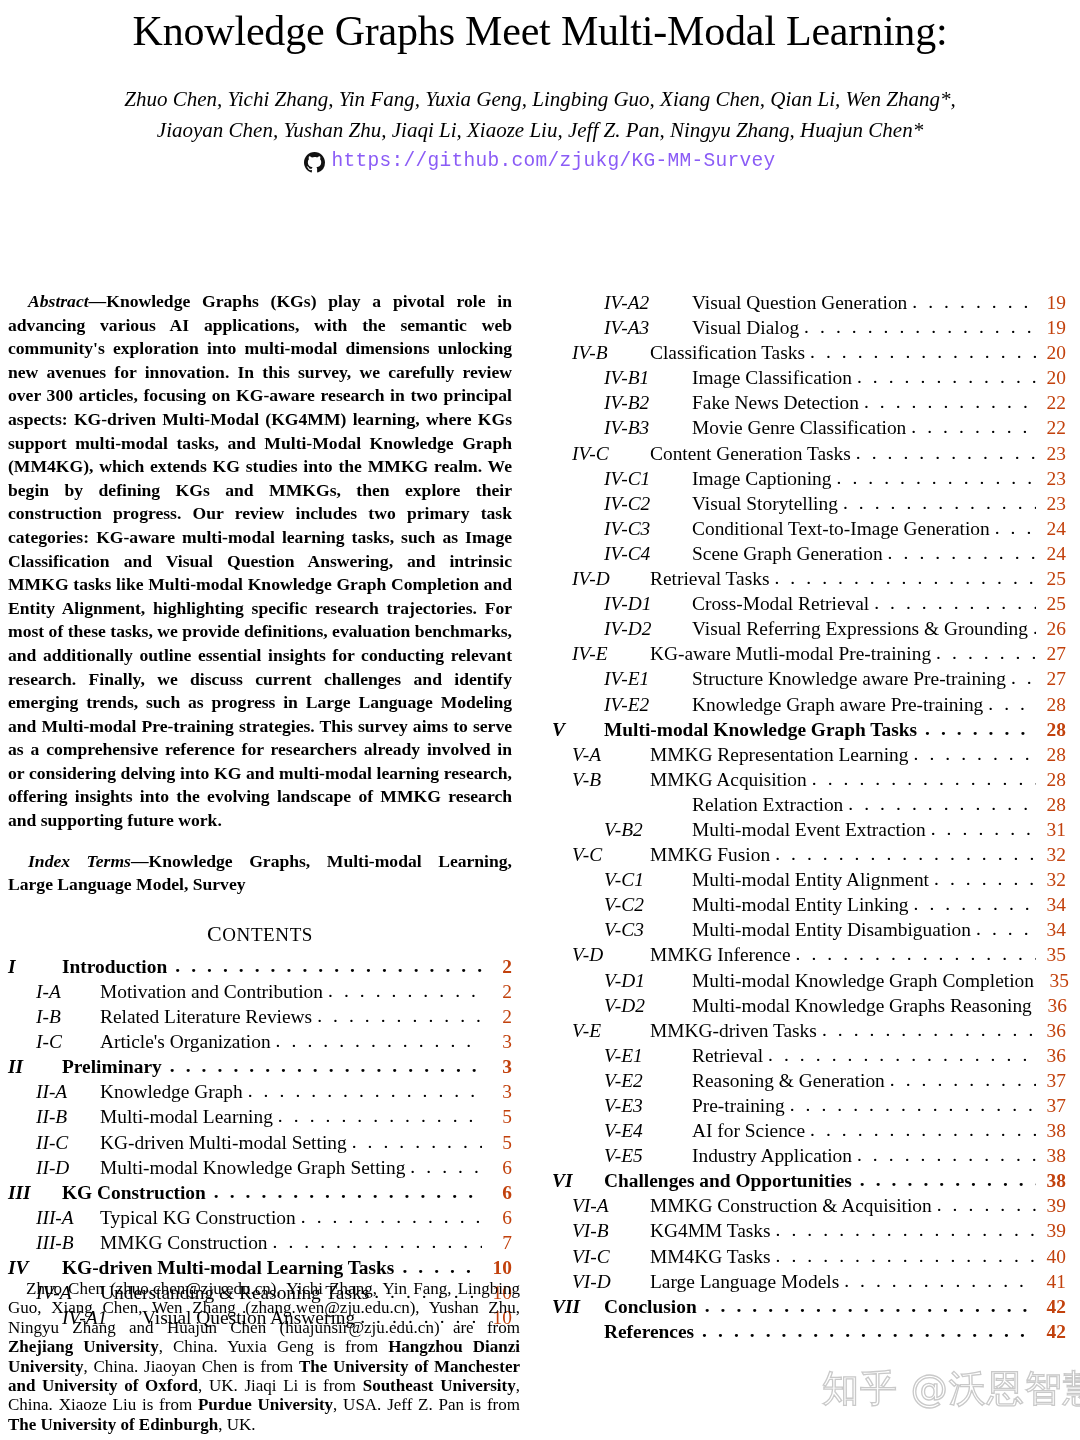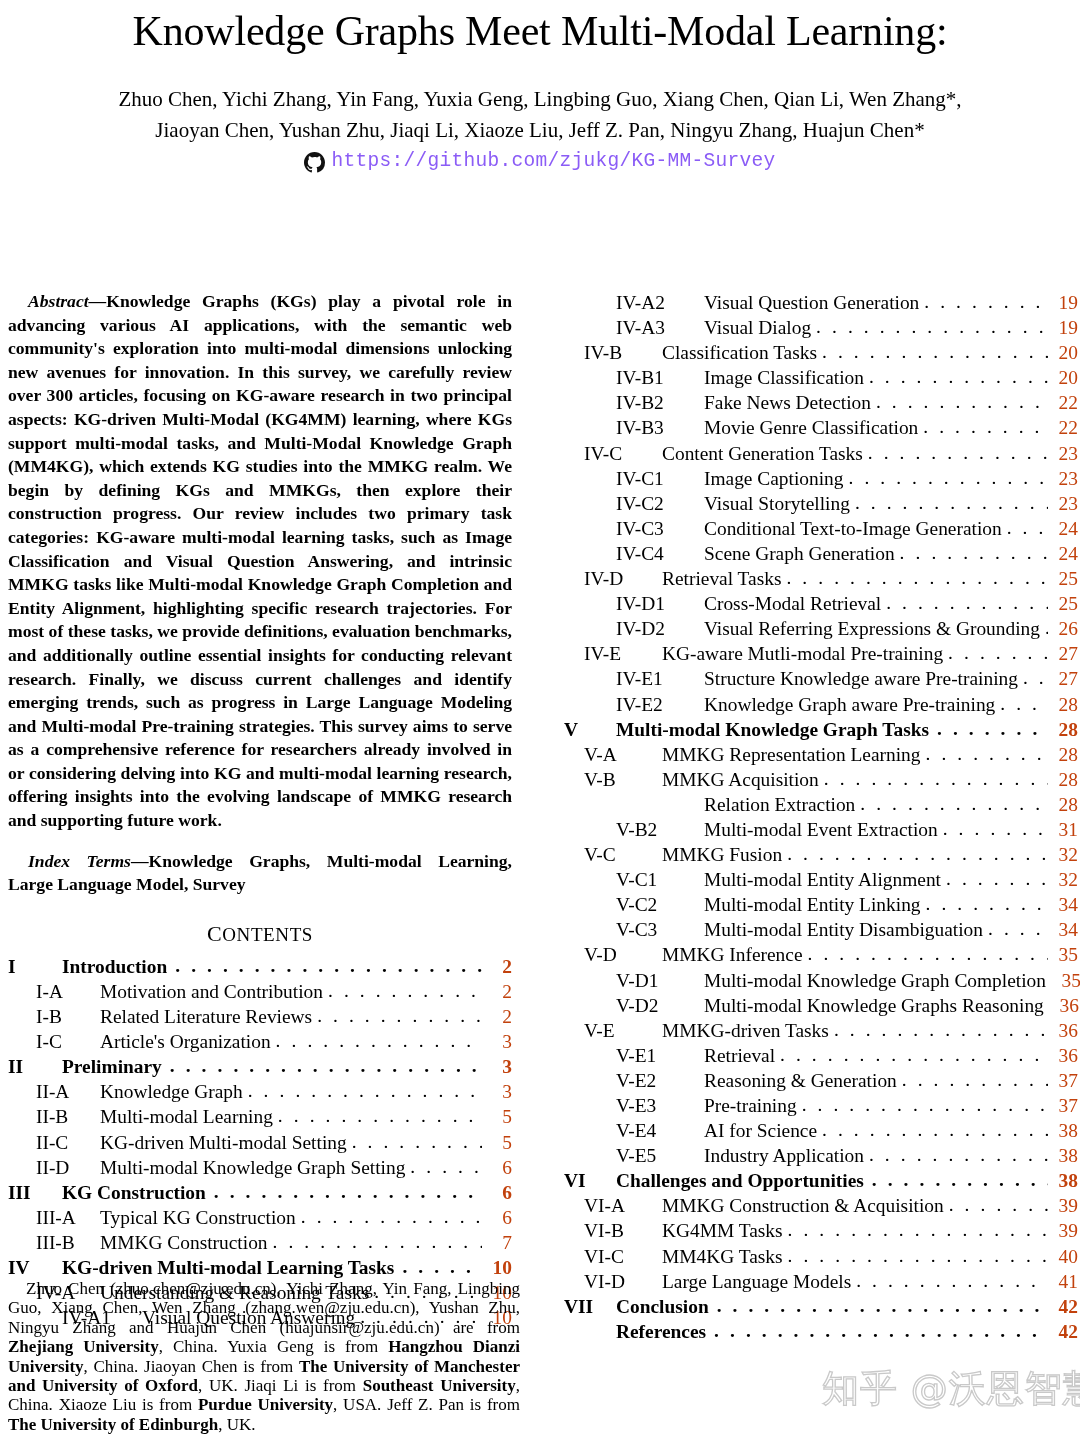--- a/index.html
+++ b/index.html
@@ -29,20 +29,21 @@
     margin: 0;
     padding: 0 40px;
   }
   .paper-title .tline { display: block; }
 
   .authors {
     margin-top: 26px;
     font-size: 21px;
     line-height: 31px;
     padding: 0 48px;
+    font-style: italic;
   }
   .authors .aline { display: block; }
 
   .repo-line {
     margin-top: 4px;
     font-size: 20px;
     display: flex;
     align-items: center;
     justify-content: center;
     gap: 6px;
@@ -55,21 +56,21 @@
     letter-spacing: 0.3px;
   }
 
   
   .columns {
     position: absolute;
     top: 290px;
     left: 0;
     width: 1007px;
     display: flex;
-    gap: 12px;
+    gap: 0;
   }
   .col {
     width: 540px;
     box-sizing: border-box;
   }
   .col-left  { padding: 0 28px 0 8px; }
   .col-right { padding: 0 14px 0 12px; }
 
   
   .abstract, .indexterms {
@@ -102,20 +103,21 @@
   .toc { font-size: 19.4px; }
   .toc-row {
     display: flex;
     align-items: baseline;
     line-height: 25.1px;
     white-space: nowrap;
   }
   .toc-num {
     flex: 0 0 auto;
     text-align: left;
+    font-style: italic;
   }
   .toc-label {
     flex: 0 0 auto;
     padding-right: 5px;
   }
   .toc-dots {
     flex: 1 1 auto;
     overflow: hidden;
     white-space: nowrap;
     color: #000;

